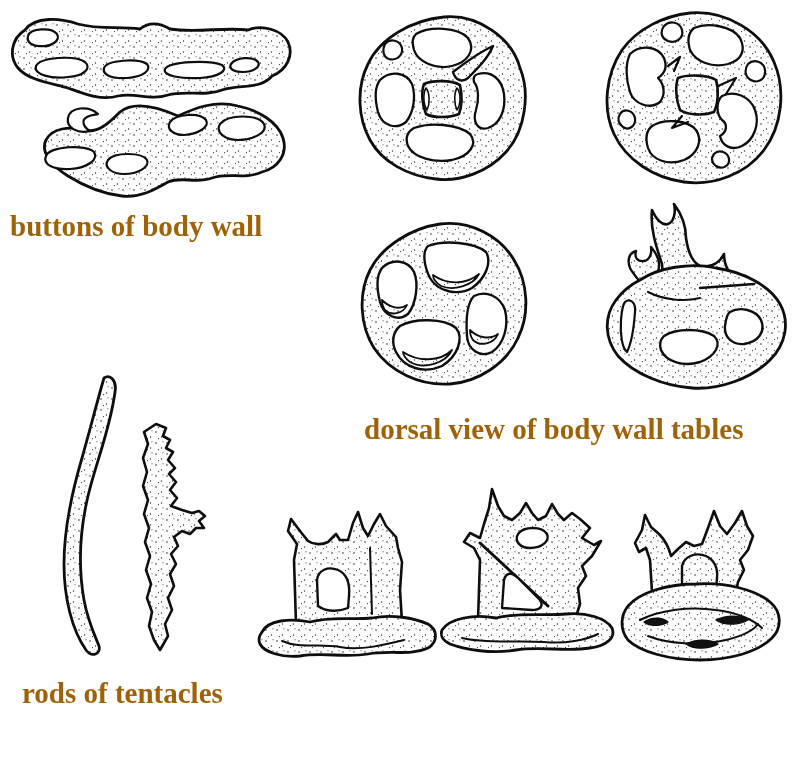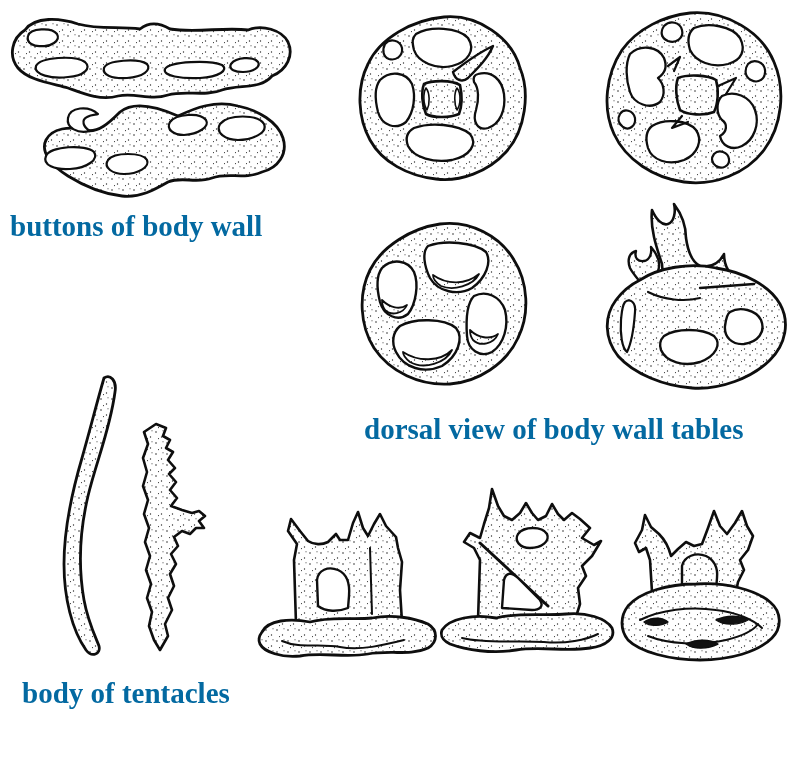--- a/index.html
+++ b/index.html
@@ -9,21 +9,21 @@
     background:#ffffff;
     font-family:"Liberation Serif", serif;
     overflow:hidden;
   }
   .plate-svg{position:absolute;left:0;top:0;width:799px;height:761px;}
   .cap{
     position:absolute;
     font-weight:bold;
     font-size:29px;
     line-height:34px;
-    color:#0369a1;
+    color:#a16207;
     white-space:nowrap;
   }
   .cap-buttons{left:10px;top:209px;}
   .cap-dorsal{left:364px;top:412px;text-align:center;}
   .cap-rods{left:22px;top:676px;}
   .cap-lateral{left:316px;top:676px;}
 </style>
 </head>
 <body>
 
@@ -187,14 +187,14 @@
       <path fill="none" stroke-width="2" d="M 640,620 C 660,610 690,606 716,610 C 736,612 754,620 762,628"></path>
       <path fill="none" stroke-width="2" d="M 648,636 C 668,644 700,646 726,640 C 742,636 754,630 758,624"></path>
       <path fill="#111111" stroke-width="1.4" d="M 644,622 C 652,617 662,617 668,622 C 662,626 650,627 644,622 Z"></path>
       <path fill="#111111" stroke-width="1.4" d="M 716,620 C 726,615 740,615 748,620 C 740,625 724,626 716,620 Z"></path>
       <path fill="#111111" stroke-width="1.4" d="M 686,644 C 696,639 710,639 718,644 C 708,649 694,650 686,644 Z"></path>
     </g>
   </svg>
 
   <div class="cap cap-buttons">buttons of body wall</div>
   <div class="cap cap-dorsal">dorsal view of body wall tables</div>
-  <div class="cap cap-rods">body of tentacles</div>
+  <div class="cap cap-rods">rods of tentacles</div>
 </div>
 
 </body></html>

